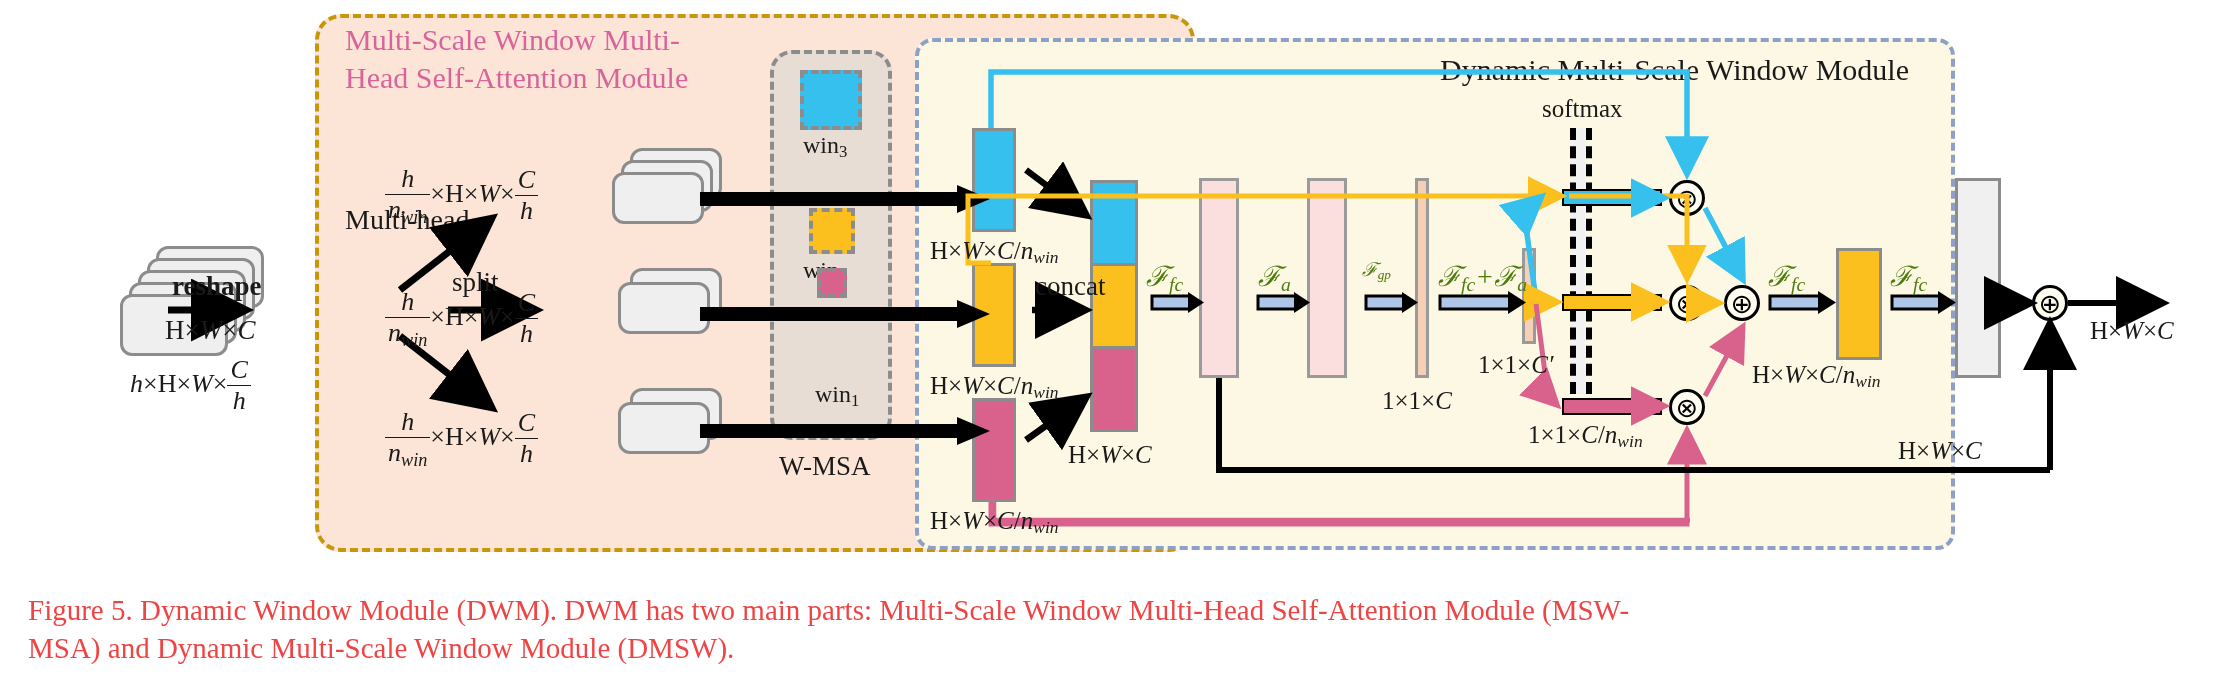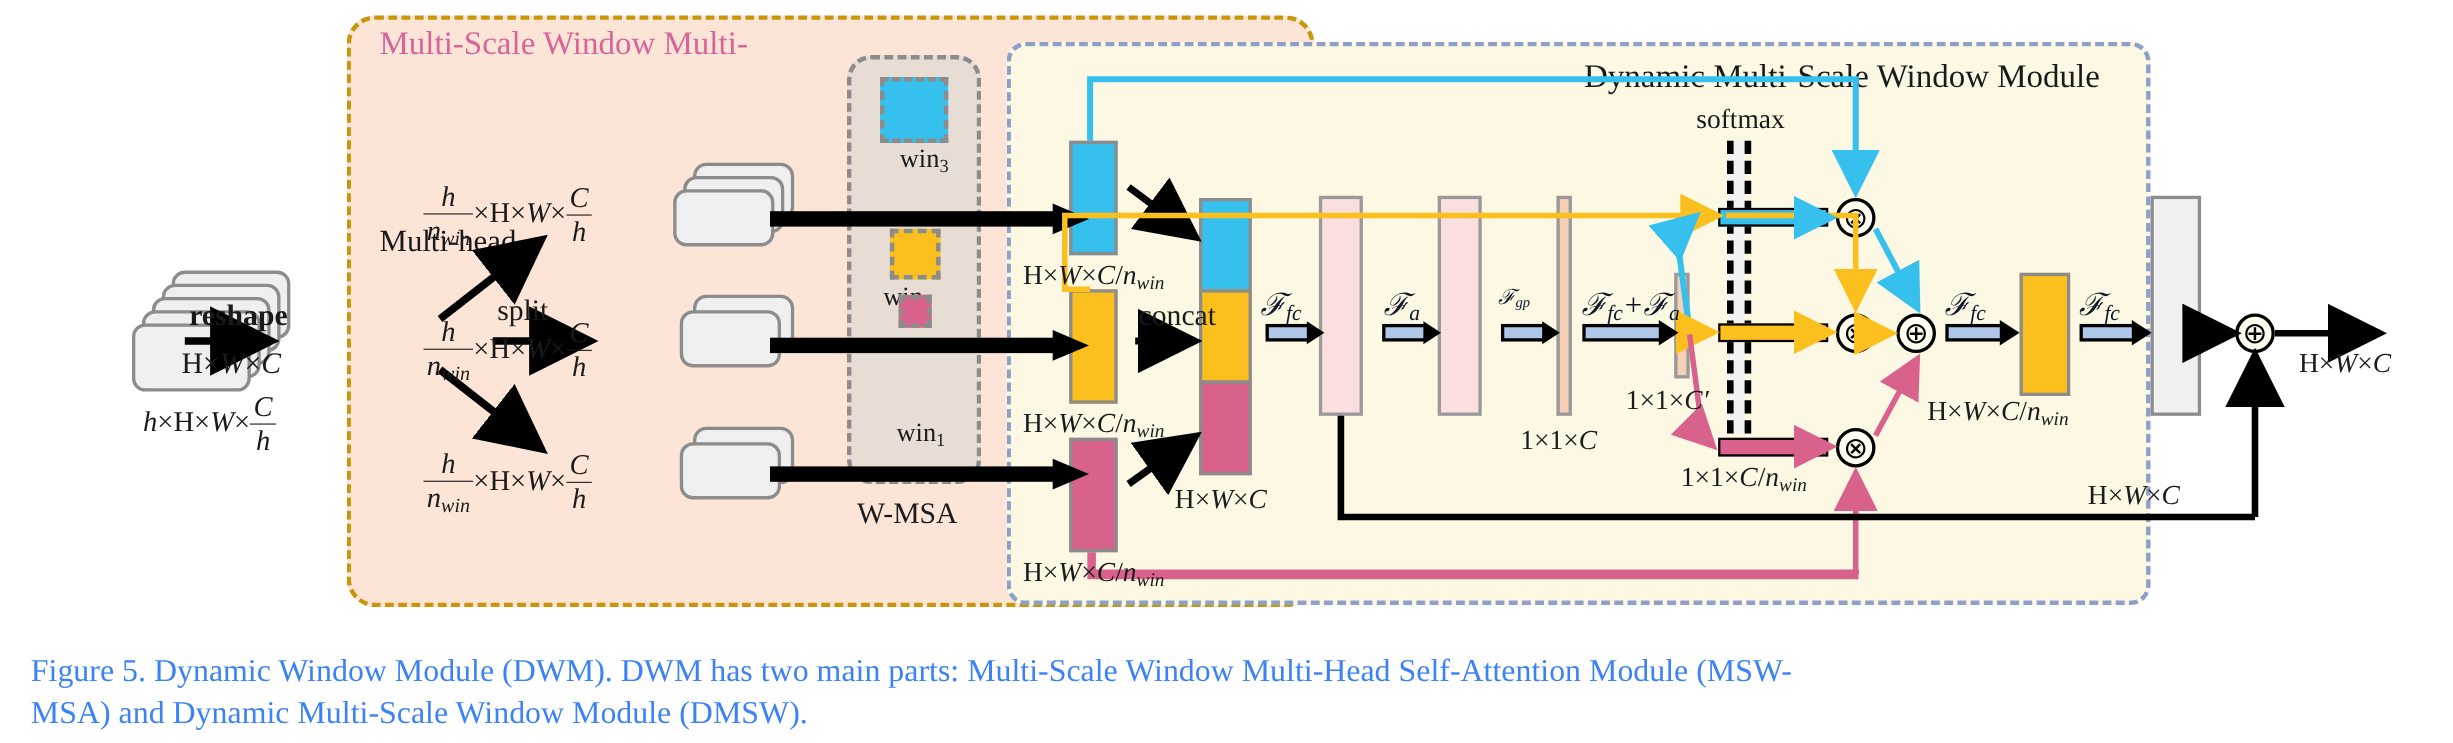--- a/index.html
+++ b/index.html
@@ -7,51 +7,52 @@
   #stage{position:relative;width:2230px;height:675px;overflow:hidden;}
   svg.layer{position:absolute;left:0;top:0;width:2230px;height:675px;pointer-events:none;}
   .lbl{position:absolute;font-family:"Liberation Serif",serif;white-space:nowrap;line-height:1.05;}
   .it{font-style:italic;}
   .sub{font-size:.70em;vertical-align:-0.25em;font-style:italic;}
   .sub2{font-size:.70em;vertical-align:-0.25em;}
   .frac{display:inline-block;vertical-align:middle;text-align:center;font-style:italic;}
   .frac .num{display:block;border-bottom:1.6px solid #1a1a1a;padding:0 3px;line-height:1.1;}
   .frac .den{display:block;padding:0 3px;line-height:1.15;}
   .caption{position:absolute;left:28px;top:592px;width:2180px;font-size:29px;line-height:1.30;
-           font-family:"Liberation Serif",serif;color:#3b82f6;}
+           font-family:"Liberation Serif",serif;color:#ef4444;}
   .box{position:absolute;box-sizing:border-box;}
   .card{position:absolute;box-sizing:border-box;background:#efefef;border:3.5px solid #8c8c8c;border-radius:12px;}
   .bar{position:absolute;box-sizing:border-box;border:3px solid #8c8c8c;}
   .pinkpanel{position:absolute;box-sizing:border-box;background:#fbdede;border:3px solid #9a9a9a;}
   .tallpanel{position:absolute;box-sizing:border-box;background:#f6cfb6;border:3px solid #9a9a9a;}
   .greypanel{position:absolute;box-sizing:border-box;background:#f0f0f0;border:3px solid #8c8c8c;}
   .smallwin{position:absolute;box-sizing:border-box;border:4px dashed #8c8c8c;}
   .opsym{position:absolute;box-sizing:border-box;border:3.5px solid #000;border-radius:50%;
          background:#fffdf0;display:flex;align-items:center;justify-content:center;
          font-size:27px;color:#000;font-family:"DejaVu Sans",sans-serif;line-height:1;}
-  .fncap{position:absolute;font-style:italic;color:#0f172a;white-space:nowrap;}
+  .fncap{position:absolute;font-style:italic;color:#4d7c0f;white-space:nowrap;}
 </style>
 </head>
 <body>
 
 <div id="stage">
 
   <div class="box" style="left:315px;top:14px;width:880px;height:538px;border:4.5px dashed #c8960a;border-radius:26px;background:#fce5d6;"></div>
 
   <div class="lbl" style="left:345px;top:24px;font-size:30px;color:#d8649c;">Multi-Scale Window Multi-</div>
+  <div class="lbl" style="left:345px;top:62px;font-size:30px;color:#d8649c;">Head Self-Attention Module</div>
 
   <div class="box" style="left:915px;top:38px;width:1040px;height:512px;border:4.5px dashed #8ca0c8;border-radius:18px;background:#fdf8e3;"></div>
 
   <div class="lbl" style="left:1440px;top:54px;font-size:30px;color:#1a1a1a;">Dynamic Multi-Scale Window Module</div>
 
   <div class="box" style="left:770px;top:50px;width:122px;height:390px;border:4px dashed #8c8c8c;border-radius:22px;background:#e8ddd4;"></div>
   <div class="lbl" style="left:779px;top:452px;font-size:27px;">W-MSA</div>
 
   <div class="smallwin" style="left:800px;top:70px;width:62px;height:60px;background:#35c0ee;"></div>
-  <div class="lbl" style="left:803px;top:133px;font-size:24px;margin-left:15px;">
+  <div class="lbl" style="left:803px;top:133px;font-size:24px;">
     <span>win</span><span class="sub2">3</span>
   </div>
 
   <div class="smallwin" style="left:809px;top:208px;width:46px;height:46px;background:#fbc01e;"></div>
   <div class="lbl" style="left:803px;top:258px;font-size:24px;">
     <span>win</span><span class="sub2">2</span>
   </div>
 
   <div class="smallwin" style="left:817px;top:268px;width:30px;height:30px;background:#d9628d;"></div>
   <div class="lbl" style="left:803px;top:382px;font-size:24px;margin-left:12px;">

